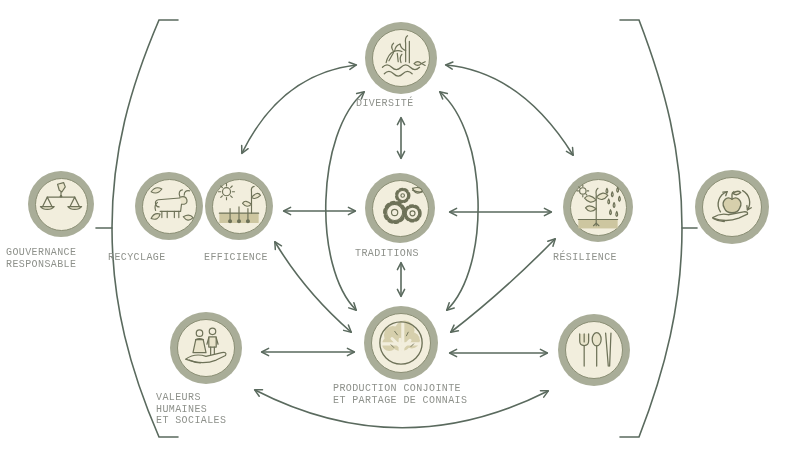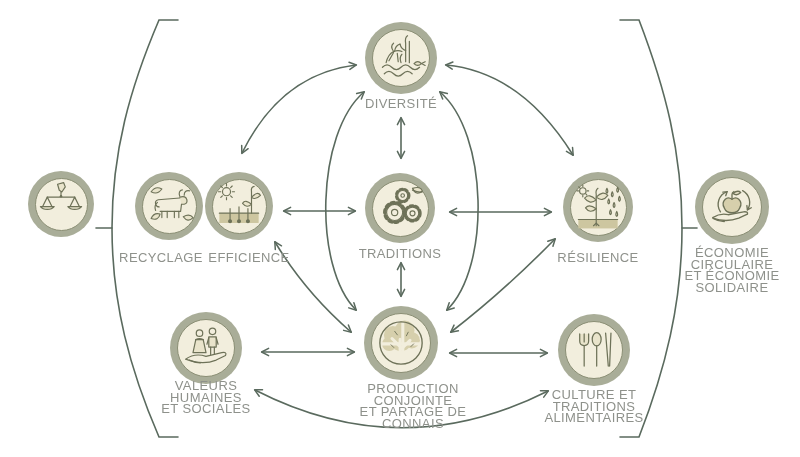--- a/index.html
+++ b/index.html
@@ -3,22 +3,22 @@
 <meta charset="utf-8">
 <style>
   html,body{margin:0;padding:0;background:#ffffff;}
   #stage{position:relative;width:800px;height:457px;background:#ffffff;overflow:hidden;
          font-family:"Liberation Sans","DejaVu Sans",sans-serif;}
   #arrow-layer{position:absolute;left:0;top:0;}
   .node{position:absolute;border-radius:50%;background:#a9ad98;
         display:flex;align-items:center;justify-content:center;box-sizing:border-box;}
   .badge-inner{border-radius:50%;background:#f2eedd;border:1px solid #8a8e74;
         display:flex;align-items:center;justify-content:center;box-sizing:border-box;}
-  .node-label{position:absolute;color:#8e918b;font-size:13px;line-height:11.5px;
-        letter-spacing:0.4px;text-align:center;white-space:pre-line;font-weight:400;}
+  .node-label{position:absolute;color:#8e918b;font-size:10px;line-height:11.5px;
+        letter-spacing:0.4px;text-align:left;white-space:pre-line;font-weight:400;font-family:Liberation Mono, monospace;}
   svg{display:block;}
 </style>
 </head>
 <body>
 
 <div id="stage">
 
   <svg id="arrow-layer" width="800" height="457" viewBox="0 0 800 457">
     <defs>
       <marker id="vhead" viewBox="0 0 12 12" markerWidth="12" markerHeight="12" refX="9.6" refY="6" orient="auto-start-reverse" markerUnits="userSpaceOnUse">
@@ -58,38 +58,40 @@
           <circle cx="28" cy="19" r="1.5" fill="#6e7258" stroke="none"></circle>
           <path d="M12,20 L44,20"></path>
           <path d="M12,20 L6,32 M12,20 L18,32"></path>
           <path d="M4,31 A9,6 0 0 0 20,31 Z" fill="#e9e4cb"></path>
           <path d="M44,20 L38,32 M44,20 L50,32"></path>
           <path d="M36,31 A9,6 0 0 0 52,31 Z" fill="#e9e4cb"></path>
         </g>
       </svg>
     </div>
   </div>
+  <div class="node-label" style="left:6px;top:247px;width:110px">GOUVERNANCE
+RESPONSABLE</div>
 
   <div class="node" style="left:135px;top:172px;width:68px;height:68px">
     <div class="badge-inner" style="width:55px;height:55px">
       <svg width="50" height="50" viewBox="0 0 56 56">
         <g stroke="#6e7258" stroke-width="1.3" fill="none" stroke-linecap="round" stroke-linejoin="round">
           <path d="M8,12 q5,-7 12,-3 q-5,7 -12,3 z" fill="#e9e4cb"></path>
           <path d="M44,40 q7,-4 11,1 q-6,6 -11,-1 z" fill="#e9e4cb"></path>
           <path d="M8,42 q3,-7 10,-5 q-2,8 -10,5 z" fill="#e9e4cb"></path>
           <path d="M40,17 q-2,-6 3,-7 M45,16 q0,-6 6,-5"></path>
           <path d="M40,18 q7,-2 8,3 q1,4 -3,5 l-3,0" fill="#e9e4cb"></path>
           <path d="M16,21 L40,19 M16,21 q-4,1 -3,5 q1,3 4,3 M42,26 L41,34 L18,34"></path>
           <path d="M20,34 V41 M26,34 V41 M34,34 V41 M39,34 V41"></path>
           <path d="M15,24 q-4,3 -2,9"></path>
         </g>
       </svg>
     </div>
   </div>
-  <div class="node-label" style="left:116px;top:252px;width:90px">RECYCLAGE</div>
+  <div class="node-label" style="left:108px;top:252px;width:90px">RECYCLAGE</div>
 
   <div class="node" style="left:205px;top:172px;width:68px;height:68px">
     <div class="badge-inner" style="width:55px;height:55px">
       <svg width="50" height="50" viewBox="0 0 56 56">
         <rect x="6" y="36" width="44" height="11" fill="#cdc6a0"></rect>
         <g stroke="#6e7258" stroke-width="1.3" fill="none" stroke-linecap="round" stroke-linejoin="round">
           <circle cx="14" cy="12" r="4.5"></circle>
           <path d="M14,3 v2.5 M14,18.5 v2.5 M5,12 h2.5 M20.5,12 h2.5 M7.6,5.6 l1.8,1.8 M18.6,16.6 l1.8,1.8 M20.4,5.6 l-1.8,1.8 M9.4,16.6 l-1.8,1.8"></path>
           <path d="M6,36 H50"></path>
           <path d="M18,44 V31 M28,44 V29 M38,44 V31"></path>
@@ -186,42 +188,38 @@
           <path d="M44,31 l-0.6,-4.5 M44,31 l4,-2.2"></path>
           <path d="M28,20 q-4,-3 -7,0 q-4,4 -1,9 q2,5 8,5 q6,0 8,-5 q3,-5 -1,-9 q-3,-3 -7,0 z" fill="#d6cfac"></path>
           <path d="M28,20 V15 q0,-2 2,-3"></path>
           <path d="M29,14 q5,-4 8,-1 q-4,4 -8,1 z" fill="#e9e4cb"></path>
           <path d="M8,39 q8,-5 16,-3 l16,-3 q5,-0.5 4,2.5 l-9,4 q-13,5 -27,0 z"></path>
           <path d="M9,40 q5,3 11,3"></path>
         </g>
       </svg>
     </div>
   </div>
-  <div class="node-label" style="left:682px;top:247px;width:100px">ÉCONOMIE
-CIRCULAIRE
-ET ÉCONOMIE
-SOLIDAIRE</div>
 
   <div class="node" style="left:170px;top:312px;width:72px;height:72px">
     <div class="badge-inner" style="width:58px;height:58px">
       <svg width="52" height="52" viewBox="0 0 56 56">
         <g stroke="#6e7258" stroke-width="1.3" fill="none" stroke-linecap="round" stroke-linejoin="round">
           <circle cx="21" cy="12" r="3.5"></circle>
           <path d="M17,19 L14,33 H28 L25,19 z" fill="#e9e4cb"></path>
           <path d="M17,19 q4,-2 8,0"></path>
           <circle cx="35" cy="10" r="3.5"></circle>
           <path d="M31,16 h8 v11 h-8 z" fill="#e9e4cb"></path>
           <path d="M33,27 v8 M37,27 v8 M31,17 l-2,7 M39,17 l2,7"></path>
           <path d="M6,40 q10,-7 22,-3 l17,-4 q6,-1 4,3 l-10,5 q-15,6 -33,-1 z"></path>
           <path d="M10,41 q6,3 12,3"></path>
         </g>
       </svg>
     </div>
   </div>
-  <div class="node-label" style="left:156px;top:380px;width:100px">VALEURS
+  <div class="node-label" style="left:156px;top:392px;width:100px">VALEURS
 HUMAINES
 ET SOCIALES</div>
 
   <div class="node" style="left:364px;top:306px;width:74px;height:74px">
     <div class="badge-inner" style="width:60px;height:60px">
       <svg width="54" height="54" viewBox="0 0 60 60">
         <g fill="#d6cfac" stroke="none">
           <circle cx="21" cy="21" r="10"></circle>
             <circle cx="34" cy="16" r="11"></circle>
           <circle cx="42" cy="27" r="9"></circle>
@@ -249,17 +247,14 @@
           <path d="M12,10 v8 q0,5 5,5 q5,0 5,-5 v-8" fill="#e9e4cb"></path>
           <path d="M17,10 V19"></path>
           <path d="M17,23 V46"></path>
           <ellipse cx="31" cy="16" rx="5" ry="7.5" fill="#e9e4cb"></ellipse>
           <path d="M31,23.5 V46"></path>
           <path d="M41,9 L44,46 M47,9 L45.5,46"></path>
         </g>
       </svg>
     </div>
   </div>
-  <div class="node-label" style="left:539px;top:389px;width:110px">CULTURE ET
-TRADITIONS
-ALIMENTAIRES</div>
 
 </div>
 
 </body></html>

